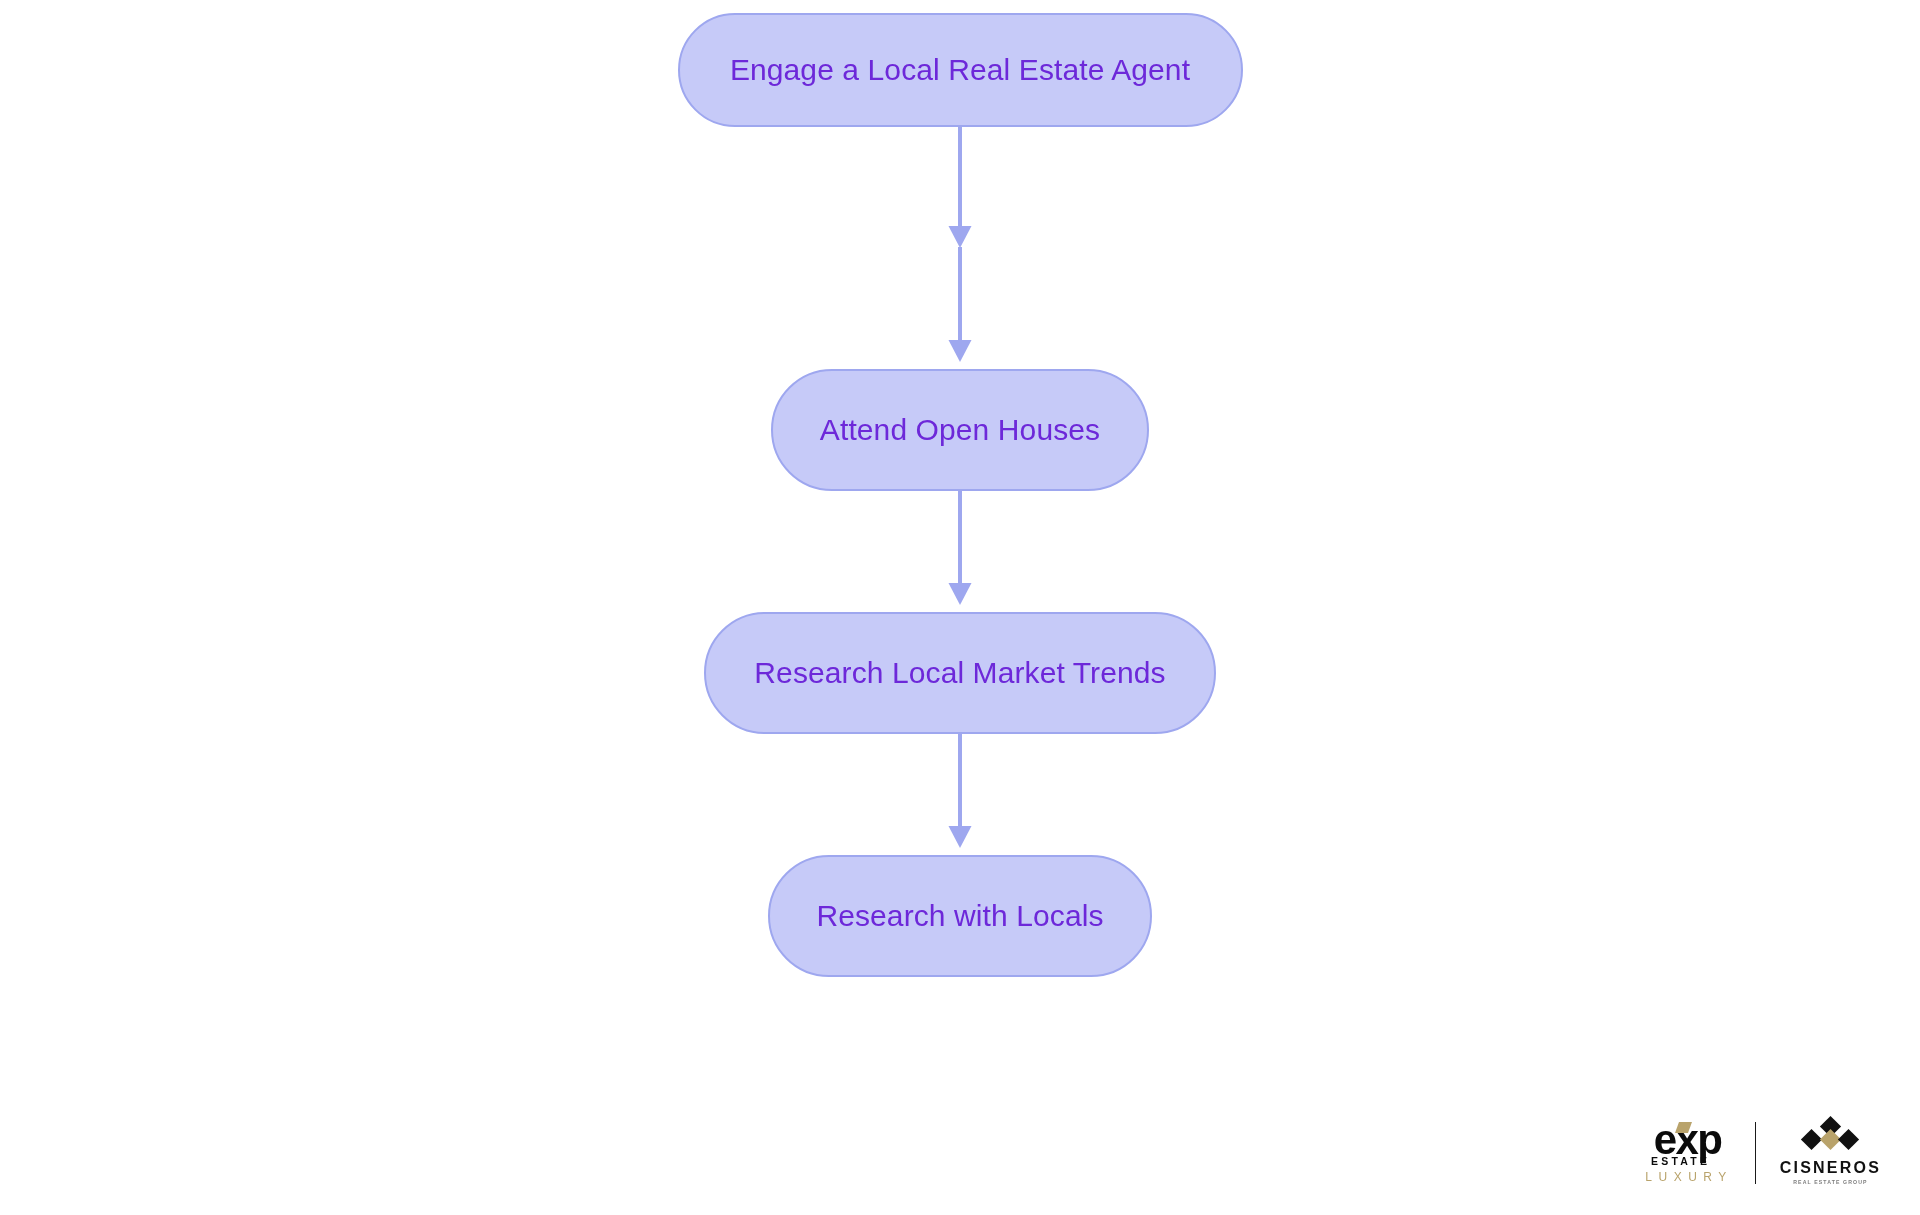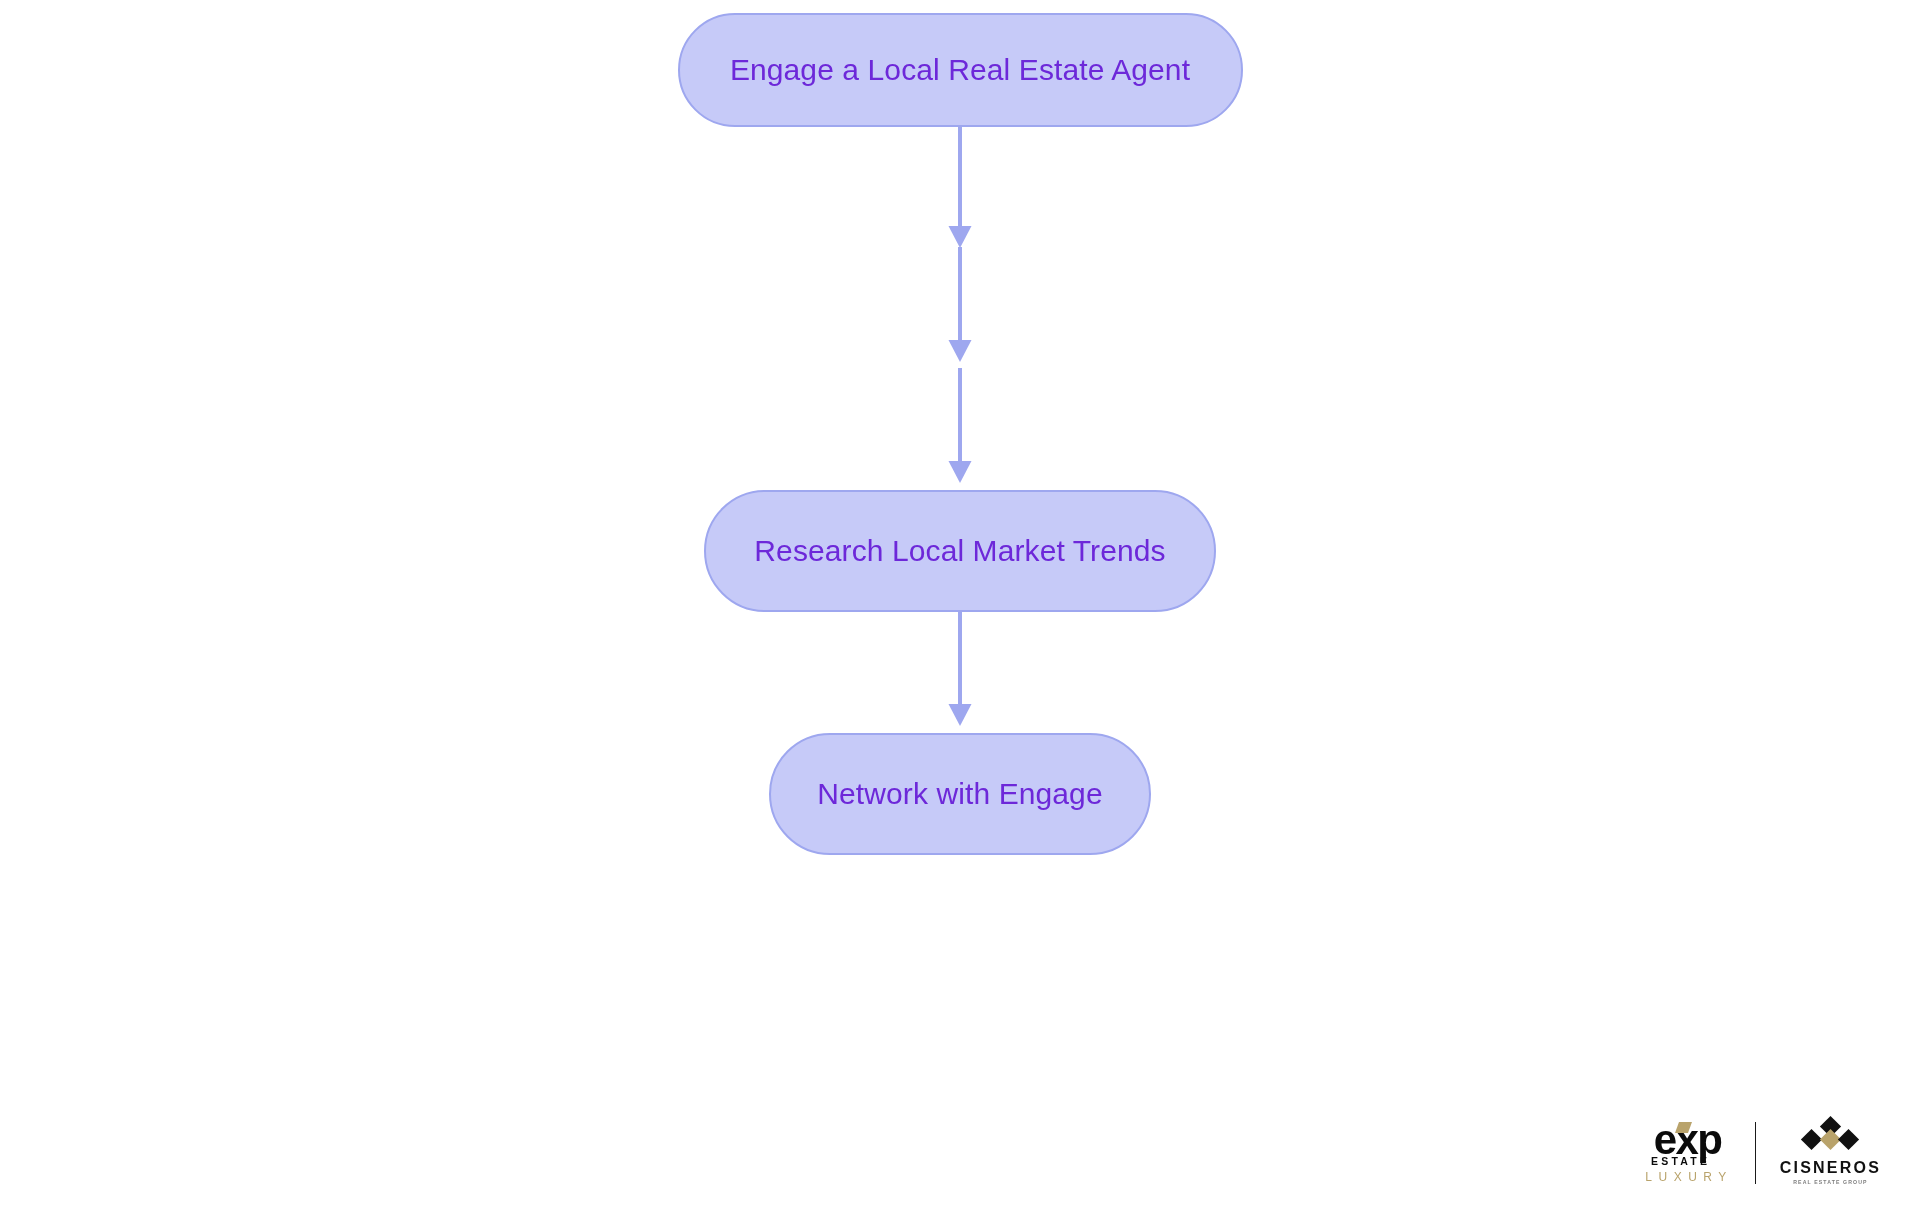--- a/index.html
+++ b/index.html
@@ -202,41 +202,44 @@
     </div>
 
 
     <div class="connector">
       <svg width="30" height="115" viewBox="0 0 30 115" aria-hidden="true">
         <line x1="15" y1="0" x2="15" y2="101" stroke="#9ea7ef" stroke-width="4"></line>
         <polygon points="15,115 3.5,93 26.5,93" fill="#9ea7ef"></polygon>
       </svg>
     </div>
 
+    <div class="node n2">
+      <span class="node-label">Attend Open Houses</span>
+    </div>
 
     <div class="connector">
       <svg width="30" height="115" viewBox="0 0 30 115" aria-hidden="true">
         <line x1="15" y1="0" x2="15" y2="101" stroke="#9ea7ef" stroke-width="4"></line>
         <polygon points="15,115 3.5,93 26.5,93" fill="#9ea7ef"></polygon>
       </svg>
     </div>
 
     <div class="node n3">
       <span class="node-label">Research Local Market Trends</span>
     </div>
 
     <div class="connector">
       <svg width="30" height="115" viewBox="0 0 30 115" aria-hidden="true">
         <line x1="15" y1="0" x2="15" y2="101" stroke="#9ea7ef" stroke-width="4"></line>
         <polygon points="15,115 3.5,93 26.5,93" fill="#9ea7ef"></polygon>
       </svg>
     </div>
 
     <div class="node n4">
-      <span class="node-label">Network with Engage</span>
+      <span class="node-label">Research with Locals</span>
     </div>
 
   </div>
 
   <div id="branding">
 
     <div id="exp-logo">
       <div id="exp-wordmark">
         <span>exp</span>
         <span class="slash"></span>

